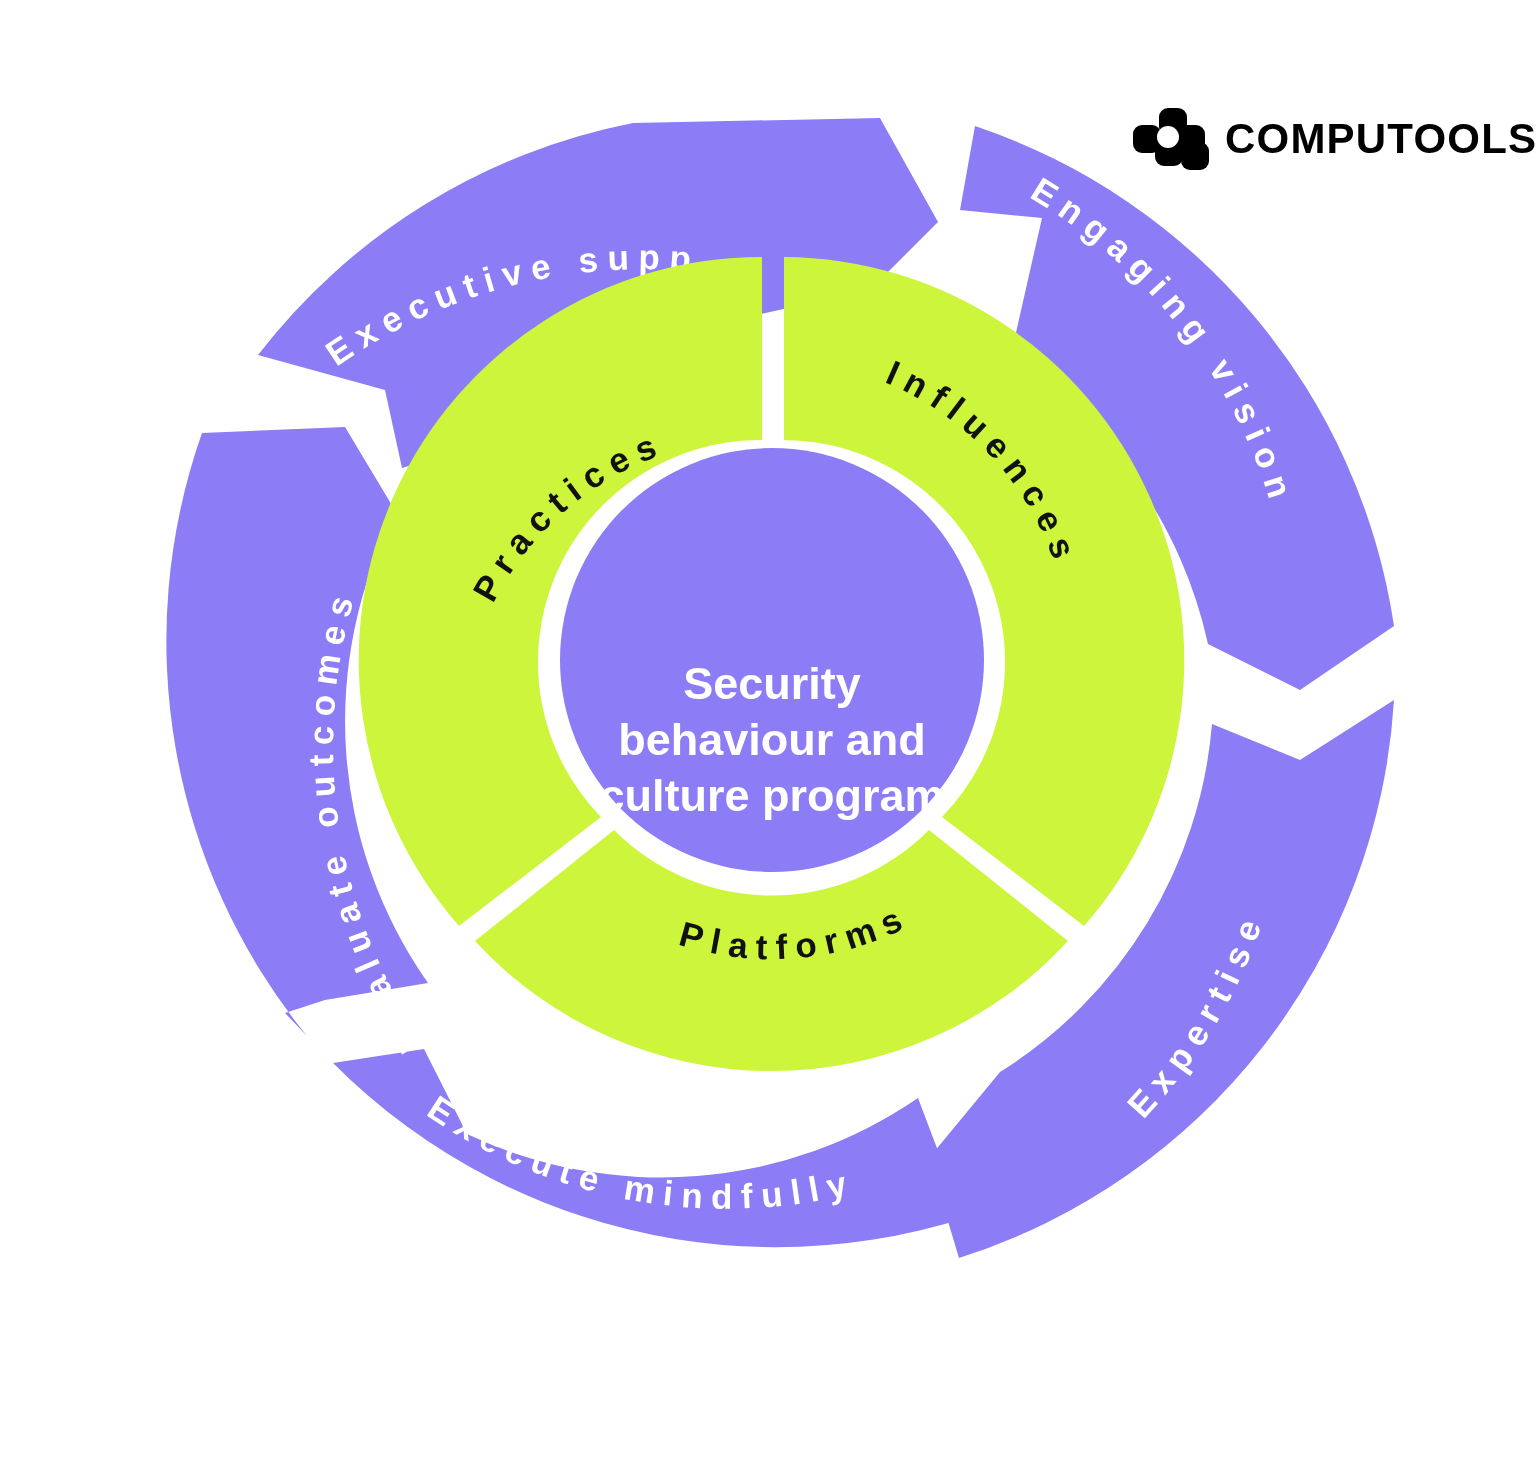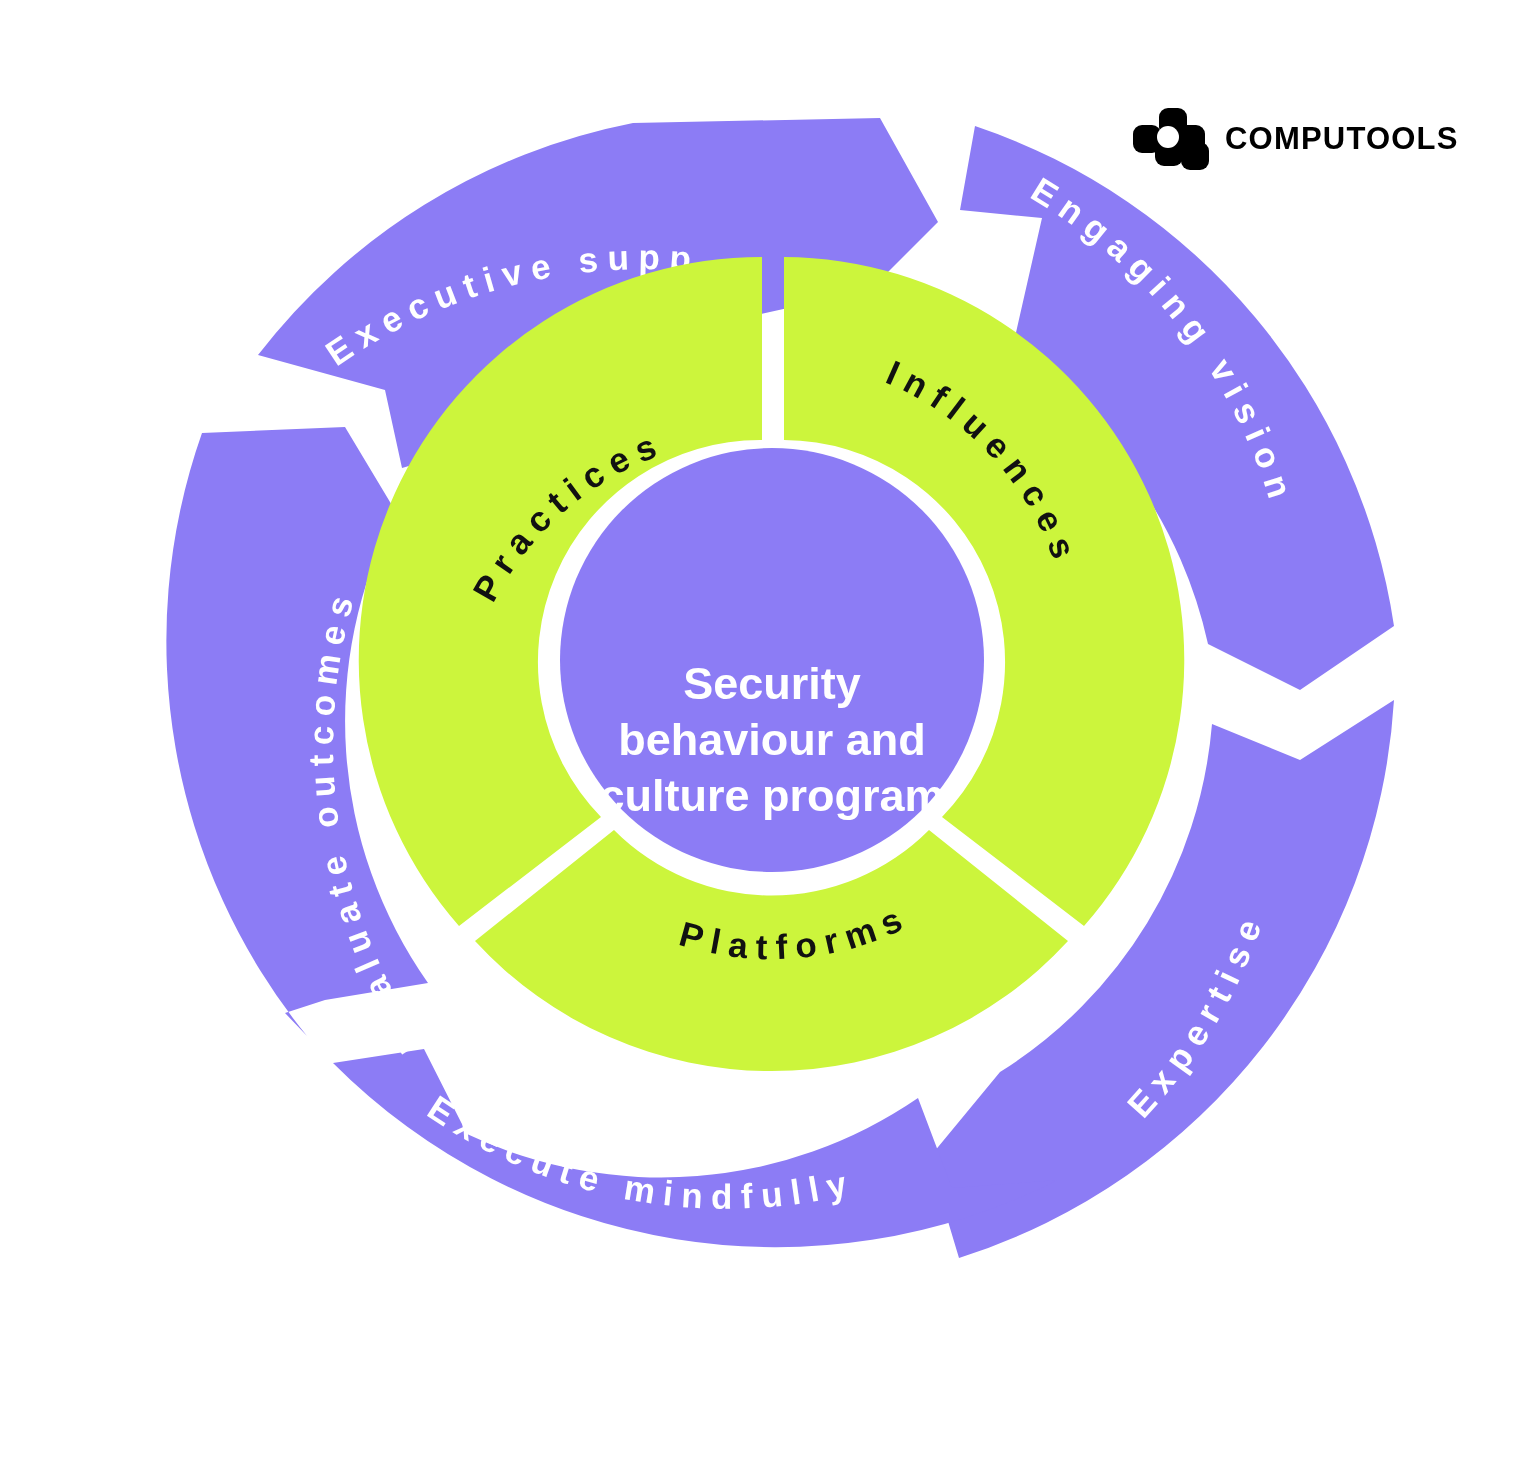--- a/index.html
+++ b/index.html
@@ -46,21 +46,21 @@
     text-anchor: middle;
   }
   #brand {
     position: absolute;
     display: flex;
     align-items: center;
     gap: 16px;
   }
   #brand-name {
     font-family: "Liberation Sans", sans-serif;
-    font-size: 31px;
+    font-size: 42px;
     font-weight: 700;
     letter-spacing: 1.2px;
     color: #000000;
     white-space: nowrap;
   }
 </style>
 </head>
 <body>
 
 <div id="stage">

